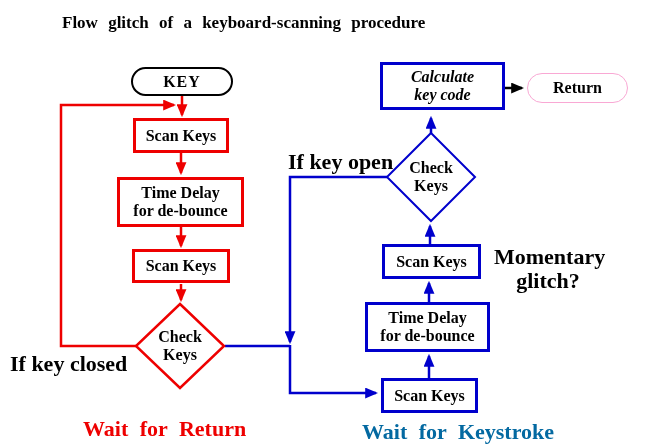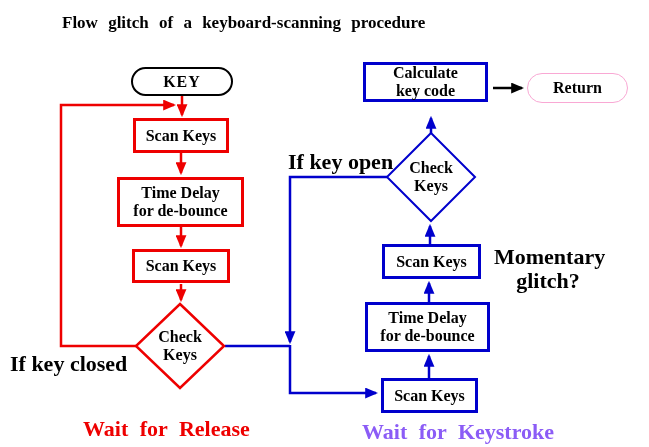--- a/index.html
+++ b/index.html
@@ -19,21 +19,21 @@
   .blue-box{border:3px solid #0000CC;}
   .oval{border:2px solid #000;border-radius:16px;}
   .oval-thick{border:1px solid #f9a8d4;border-radius:16px;}
   .dlabel{
     position:absolute;display:flex;flex-direction:column;align-items:center;
     justify-content:center;text-align:right;font-size:16px;line-height:1.12;white-space:nowrap;
   }
   .flabel{position:absolute;font-size:22px;line-height:1.1;white-space:nowrap;}
   .center{text-align:center;}
   .red-text{color:#EE0000;word-spacing:6px;}
-  .blue-text{color:#8b5cf6;word-spacing:6px;}
+  .blue-text{color:#0369a1;word-spacing:6px;}
   .ls{letter-spacing:1px;}
 </style>
 </head>
 <body>
 
 <div class="stage">
 
   <div class="title">Flow glitch of a keyboard-scanning procedure</div>
 
   <svg class="wires" width="649" height="447" viewBox="0 0 649 447" aria-hidden="true">
@@ -84,21 +84,21 @@
     <span>for de-bounce</span>
   </div>
   <div class="node red-box" style="left:132px;top:249px;width:98px;height:34px;">
     <span>Scan Keys</span>
   </div>
   <div class="dlabel" style="left:136px;top:322px;width:88px;height:48px;">
     <span>Check</span>
     <span>Keys</span>
   </div>
 
-  <div class="node blue-box" style="left:363px;top:62px;width:125px;height:40px;">
+  <div class="node blue-box" style="left:380px;top:62px;width:125px;height:48px;font-style:italic;">
     <span>Calculate</span>
     <span>key code</span>
   </div>
   <div class="dlabel" style="left:387px;top:153px;width:88px;height:48px;">
     <span>Check</span>
     <span>Keys</span>
   </div>
   <div class="node blue-box" style="left:382px;top:244px;width:99px;height:35px;">
     <span>Scan Keys</span>
   </div>
@@ -109,16 +109,16 @@
   <div class="node blue-box" style="left:381px;top:378px;width:97px;height:35px;">
     <span>Scan Keys</span>
   </div>
 
   <div class="flabel" style="left:288px;top:150px;">If key open</div>
   <div class="flabel center" style="left:494px;top:245px;width:108px;">
     <div>Momentary</div>
     <div>glitch?</div>
   </div>
   <div class="flabel" style="left:10px;top:352px;">If key closed</div>
-  <div class="flabel red-text" style="left:83px;top:417px;">Wait for Release</div>
+  <div class="flabel red-text" style="left:83px;top:417px;">Wait for Return</div>
   <div class="flabel blue-text" style="left:362px;top:420px;">Wait for Keystroke</div>
 
 </div>
 
 </body></html>

